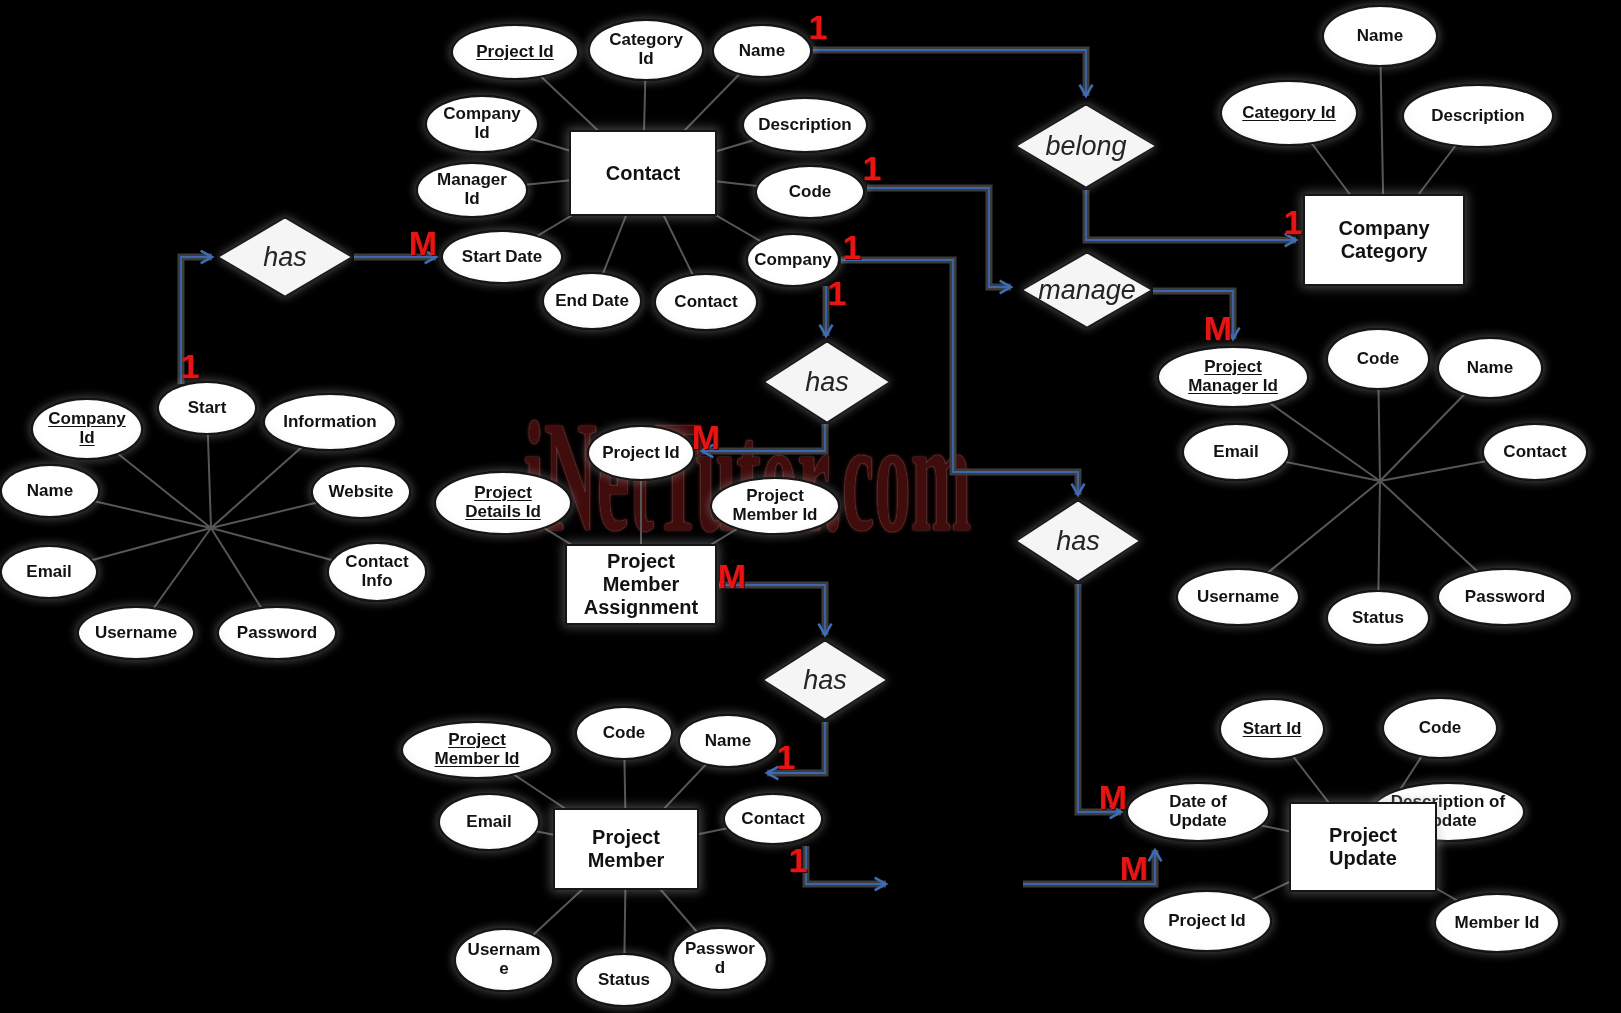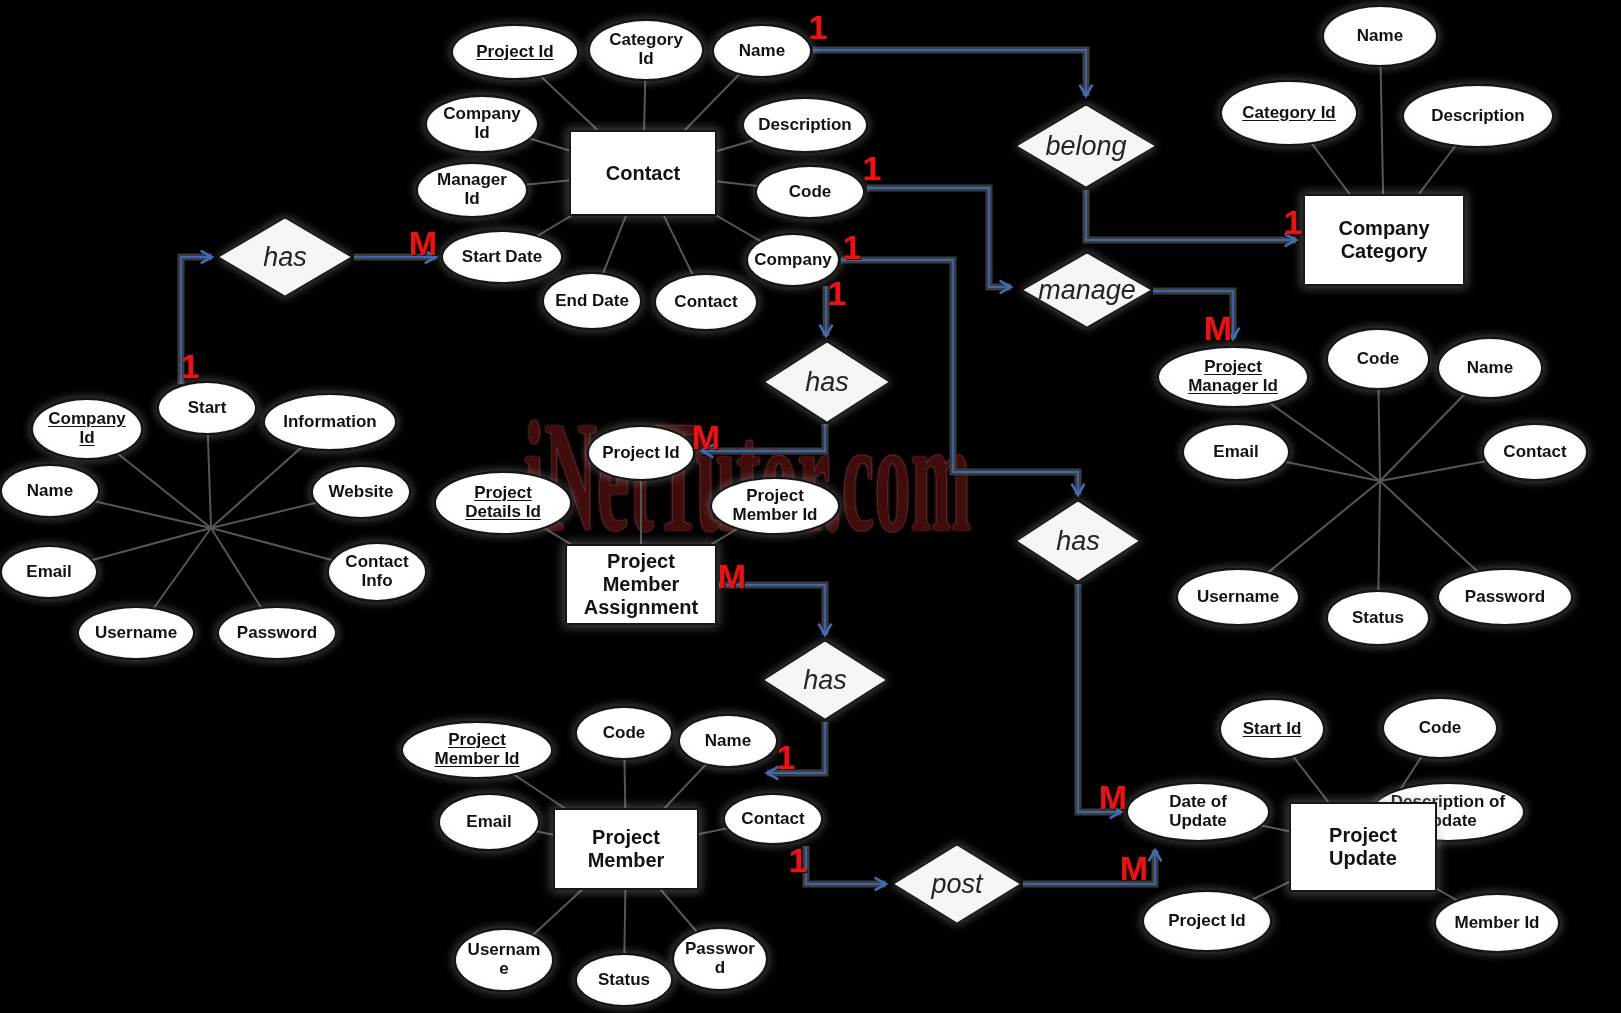--- a/index.html
+++ b/index.html
@@ -178,25 +178,20 @@
   <div class="dia" style="left:1015px;top:499px;width:126px;height:84px">
     <div class="db"></div>
       <div class="df"></div>
     <div class="dl">has</div>
   </div>
   <div class="dia" style="left:762px;top:639px;width:126px;height:82px">
     <div class="db"></div>
       <div class="df"></div>
     <div class="dl">has</div>
   </div>
-  <div class="dia" style="left:892px;top:843px;width:130px;height:82px">
-    <div class="db"></div>
-      <div class="df"></div>
-    <div class="dl">post</div>
-  </div>
 
   <div class="card" style="left:818px;top:27px">1</div>
   <div class="card" style="left:1293px;top:222px">1</div>
   <div class="card" style="left:872px;top:168px">1</div>
   <div class="card" style="left:1218px;top:328px">M</div>
   <div class="card" style="left:423px;top:243px">M</div>
   <div class="card" style="left:190px;top:366px">1</div>
   <div class="card" style="left:852px;top:247px">1</div>
   <div class="card" style="left:837px;top:293px">1</div>
   <div class="card" style="left:706px;top:437px">M</div>

